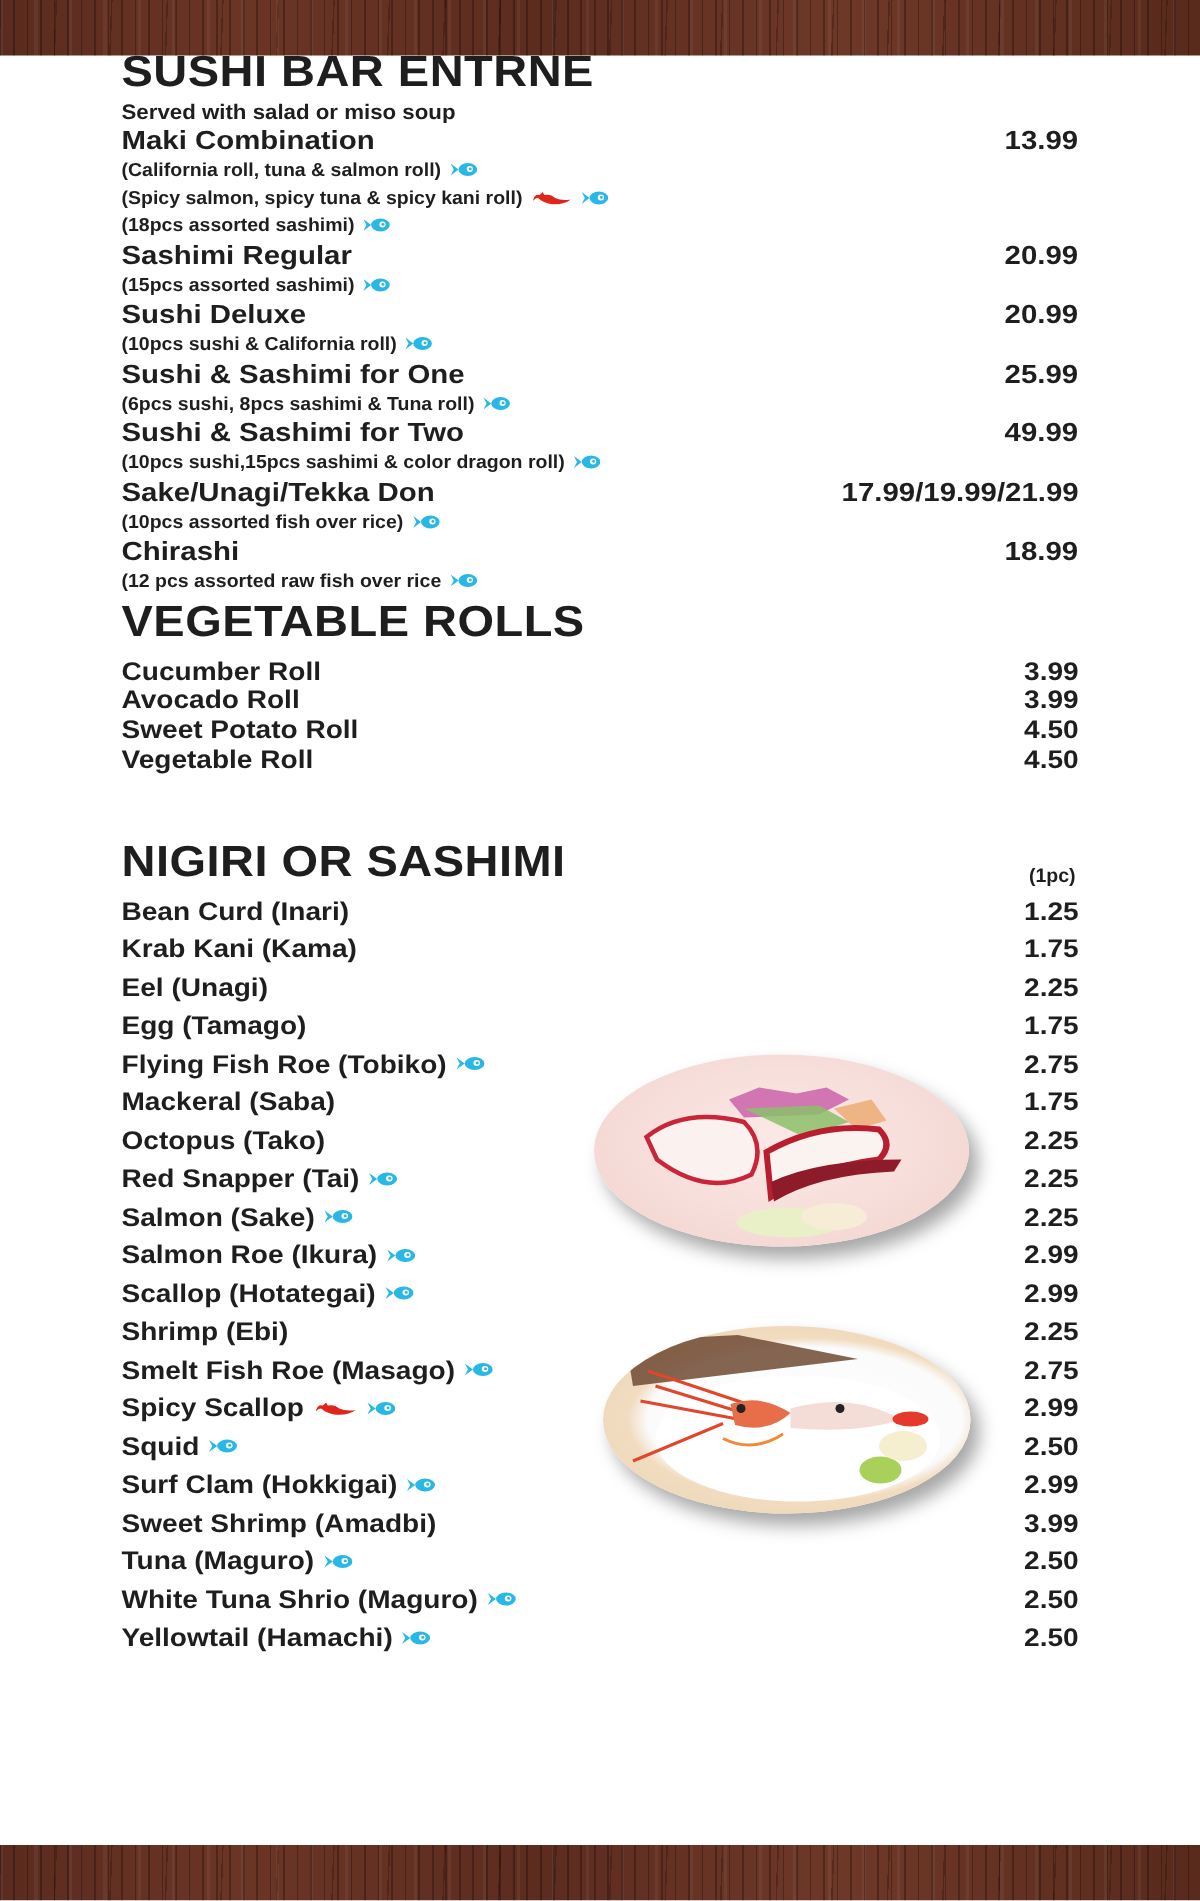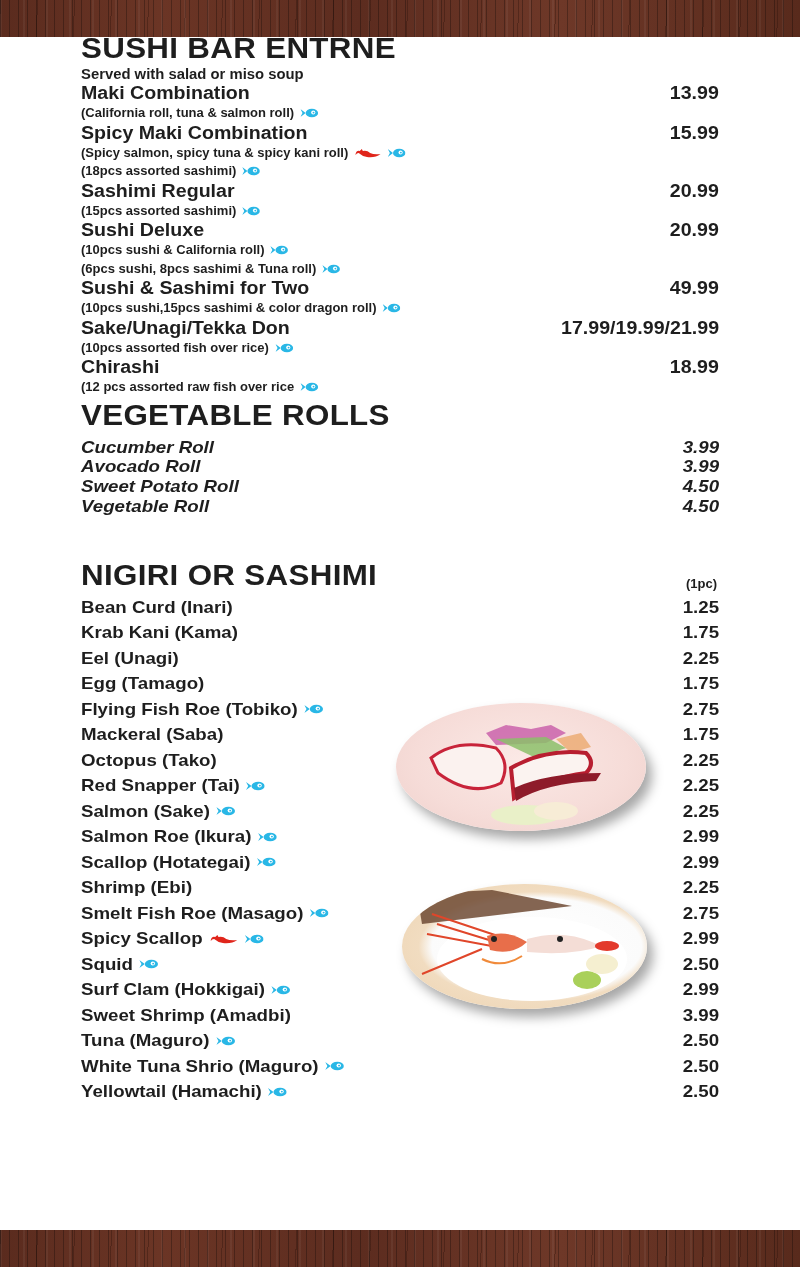--- a/index.html
+++ b/index.html
@@ -82,24 +82,20 @@
         </div>
         <div class="desc">
           <span>(California roll, tuna &amp; salmon roll)</span>
   <svg class="fish" viewBox="0 0 17 10">
     <path d="M0 1 L5 5 L0 9 L2 5 Z" fill="#29b7e6"></path>
     <ellipse cx="11" cy="5" rx="6" ry="4.3" fill="#29b7e6"></ellipse>
     <circle cx="12.3" cy="4.6" r="2" fill="#fff"></circle>
     <circle cx="12.6" cy="4.6" r="0.9" fill="#29b7e6"></circle>
   </svg>
 </div>
-        <div class="row">
-          <span class="entree-name">Spicy Maki Combination</span>
-                   <span class="entree-price">15.99</span>
-        </div>
         <div class="desc">
           <span>(Spicy salmon, spicy tuna &amp; spicy kani roll)</span>
   <svg class="chili" viewBox="0 0 26 10">
     <path d="M1 6 Q2 2 5 3 L7 1 L8 3 Q12 2 15 5 Q19 7 25 6 Q20 10 12 9 Q7 8 4 5 Q2 5 1 7 Z" fill="#e0251b"></path>
   </svg>
 
   <svg class="fish" viewBox="0 0 17 10">
     <path d="M0 1 L5 5 L0 9 L2 5 Z" fill="#29b7e6"></path>
     <ellipse cx="11" cy="5" rx="6" ry="4.3" fill="#29b7e6"></ellipse>
     <circle cx="12.3" cy="4.6" r="2" fill="#fff"></circle>
@@ -134,20 +130,24 @@
         </div>
         <div class="desc">
           <span>(10pcs sushi &amp; California roll)</span>
   <svg class="fish" viewBox="0 0 17 10">
     <path d="M0 1 L5 5 L0 9 L2 5 Z" fill="#29b7e6"></path>
     <ellipse cx="11" cy="5" rx="6" ry="4.3" fill="#29b7e6"></ellipse>
     <circle cx="12.3" cy="4.6" r="2" fill="#fff"></circle>
     <circle cx="12.6" cy="4.6" r="0.9" fill="#29b7e6"></circle>
   </svg>
 </div>
+        <div class="row">
+          <span class="entree-name">Sushi &amp; Sashimi for One</span>
+                   <span class="entree-price">25.99</span>
+        </div>
         <div class="desc">
           <span>(6pcs sushi, 8pcs sashimi &amp; Tuna roll)</span>
   <svg class="fish" viewBox="0 0 17 10">
     <path d="M0 1 L5 5 L0 9 L2 5 Z" fill="#29b7e6"></path>
     <ellipse cx="11" cy="5" rx="6" ry="4.3" fill="#29b7e6"></ellipse>
     <circle cx="12.3" cy="4.6" r="2" fill="#fff"></circle>
     <circle cx="12.6" cy="4.6" r="0.9" fill="#29b7e6"></circle>
   </svg>
 </div>
         <div class="row">
@@ -187,21 +187,21 @@
     <ellipse cx="11" cy="5" rx="6" ry="4.3" fill="#29b7e6"></ellipse>
     <circle cx="12.3" cy="4.6" r="2" fill="#fff"></circle>
     <circle cx="12.6" cy="4.6" r="0.9" fill="#29b7e6"></circle>
   </svg>
 </div>
       </div>
   </section>
 
   <section style="">
     <h1 class="section-title">VEGETABLE ROLLS</h1>
-    <div id="veg-list" style="margin-top:5px;font-style:italic;">
+    <div id="veg-list" style="margin-top:5px;">
         <div class="row">
           <span class="veg-name">Cucumber Roll</span>
                    <span class="veg-price">3.99</span>
         </div>
         <div class="row">
           <span class="veg-name">Avocado Roll</span>
                    <span class="veg-price">3.99</span>
         </div>
         <div class="row">
           <span class="veg-name">Sweet Potato Roll</span>

